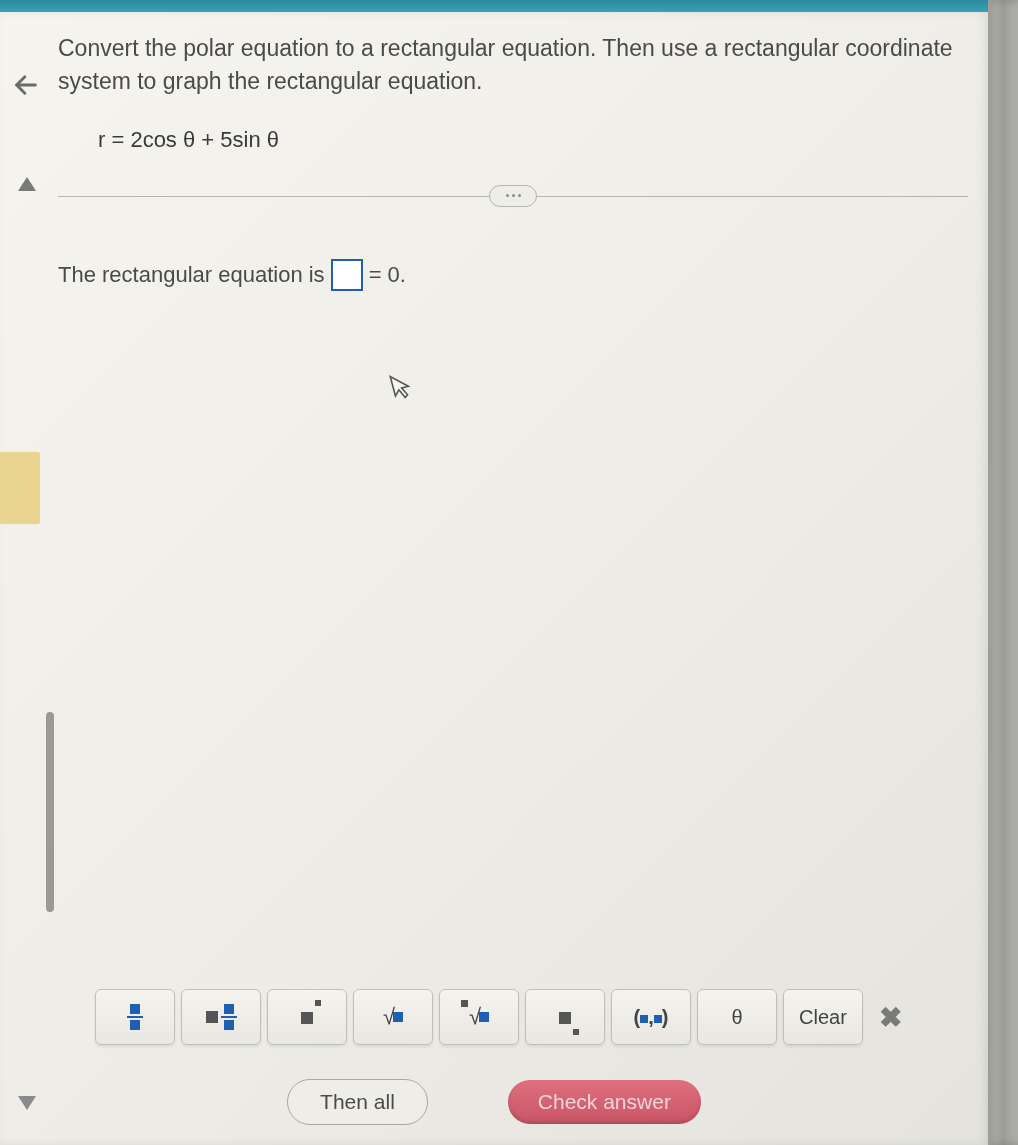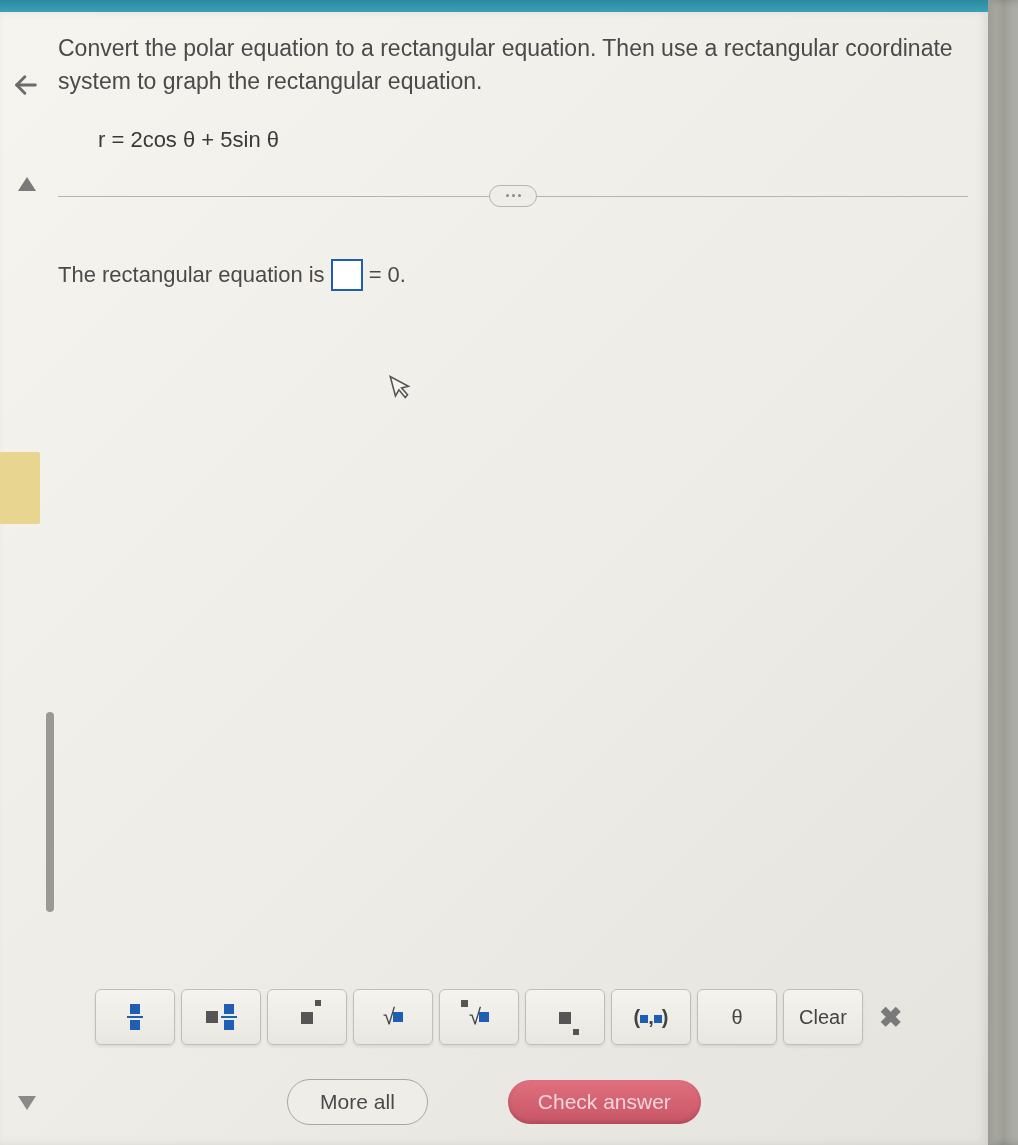--- a/index.html
+++ b/index.html
@@ -289,17 +289,17 @@
     <div class="tool-btn">
       <span>θ</span>
     </div>
     <div class="tool-btn">
       <span>Clear</span>
     </div>
     <div class="close-x">✖</div>
   </div>
 
   <div class="bottom-buttons">
-    <button class="clear-btn">More all</button>
+    <button class="clear-btn">Then all</button>
     <button class="check-btn">Check answer</button>
   </div>
 
 </div>
 
 </body></html>

